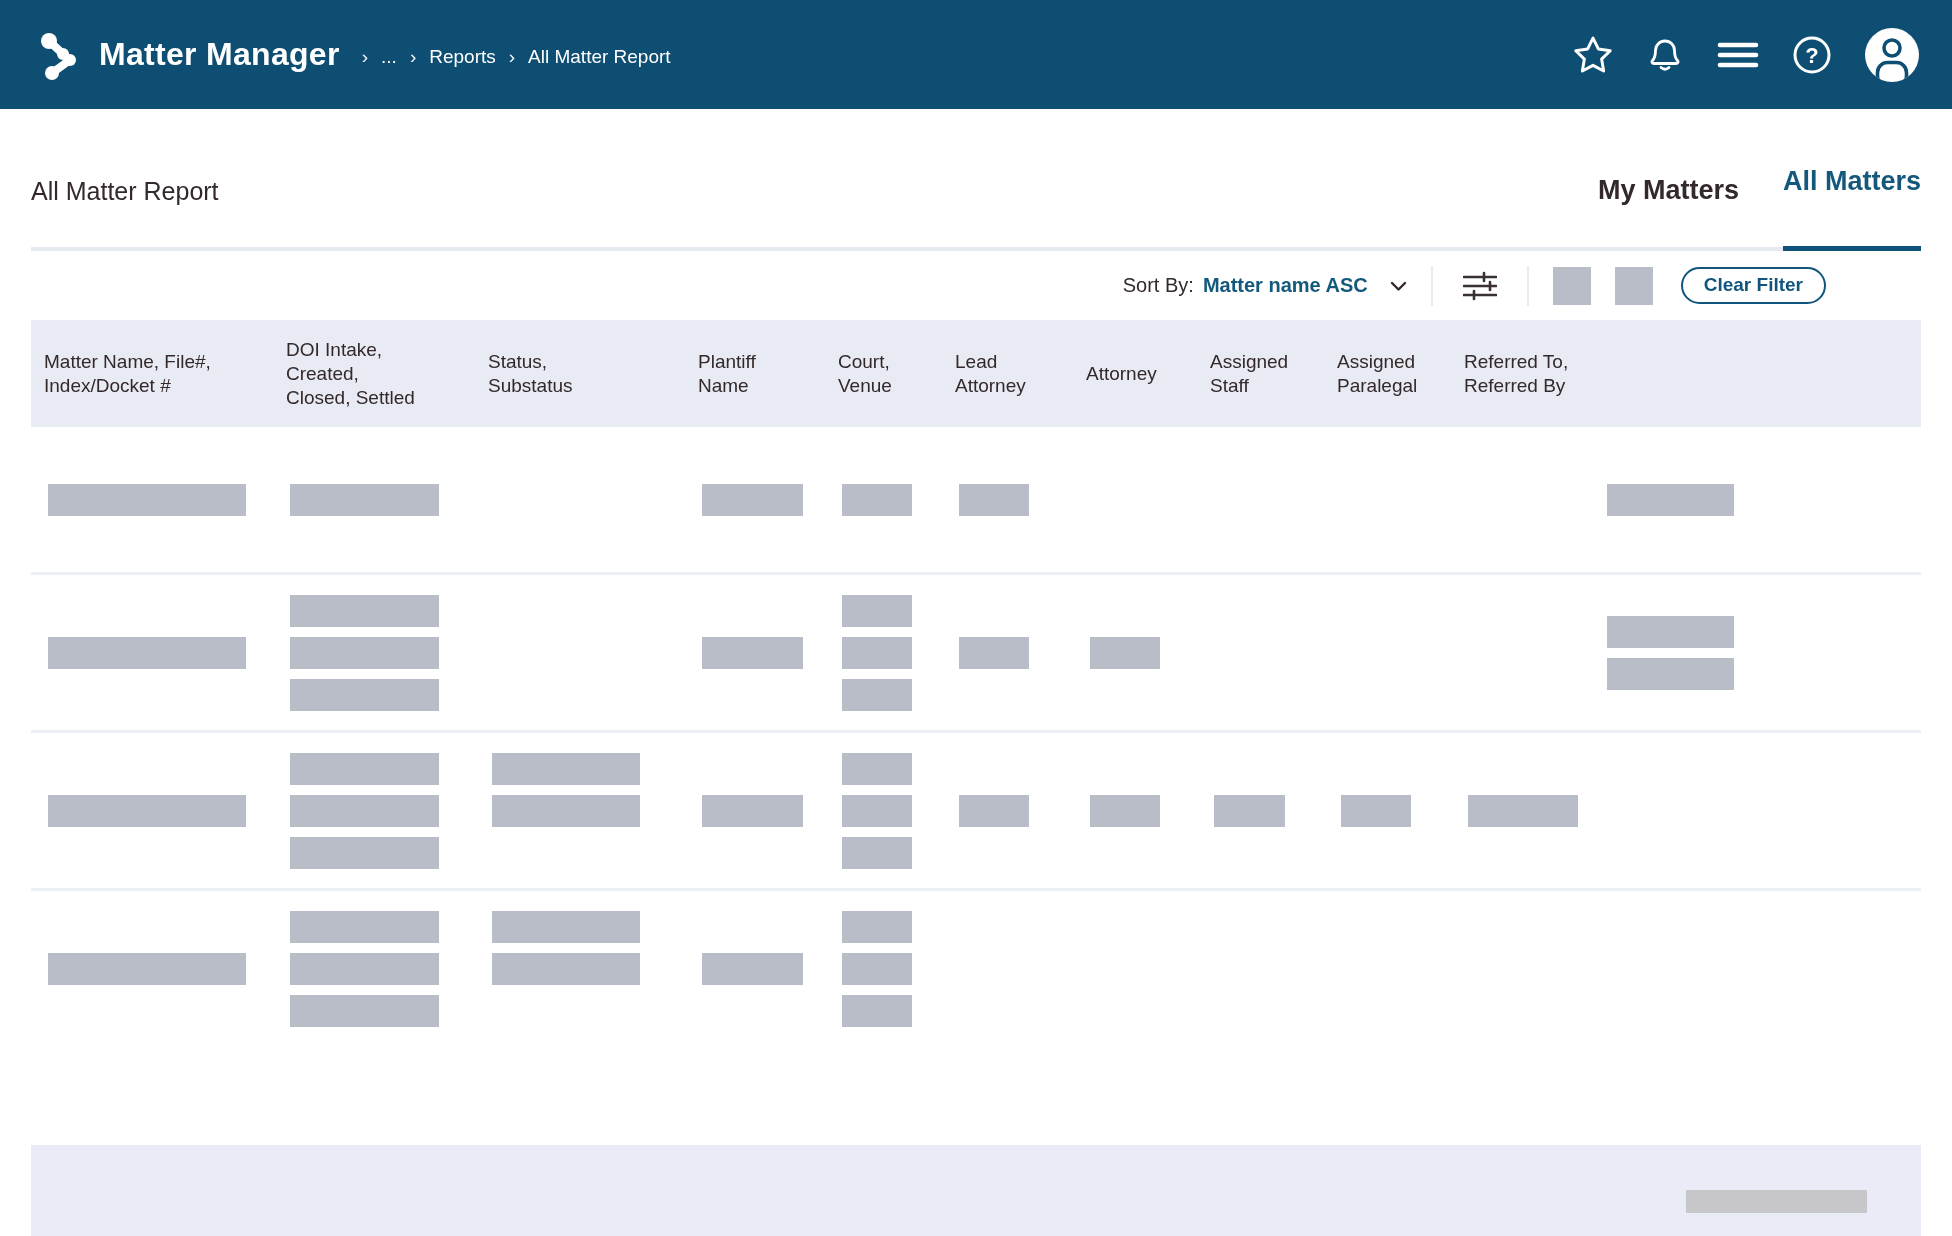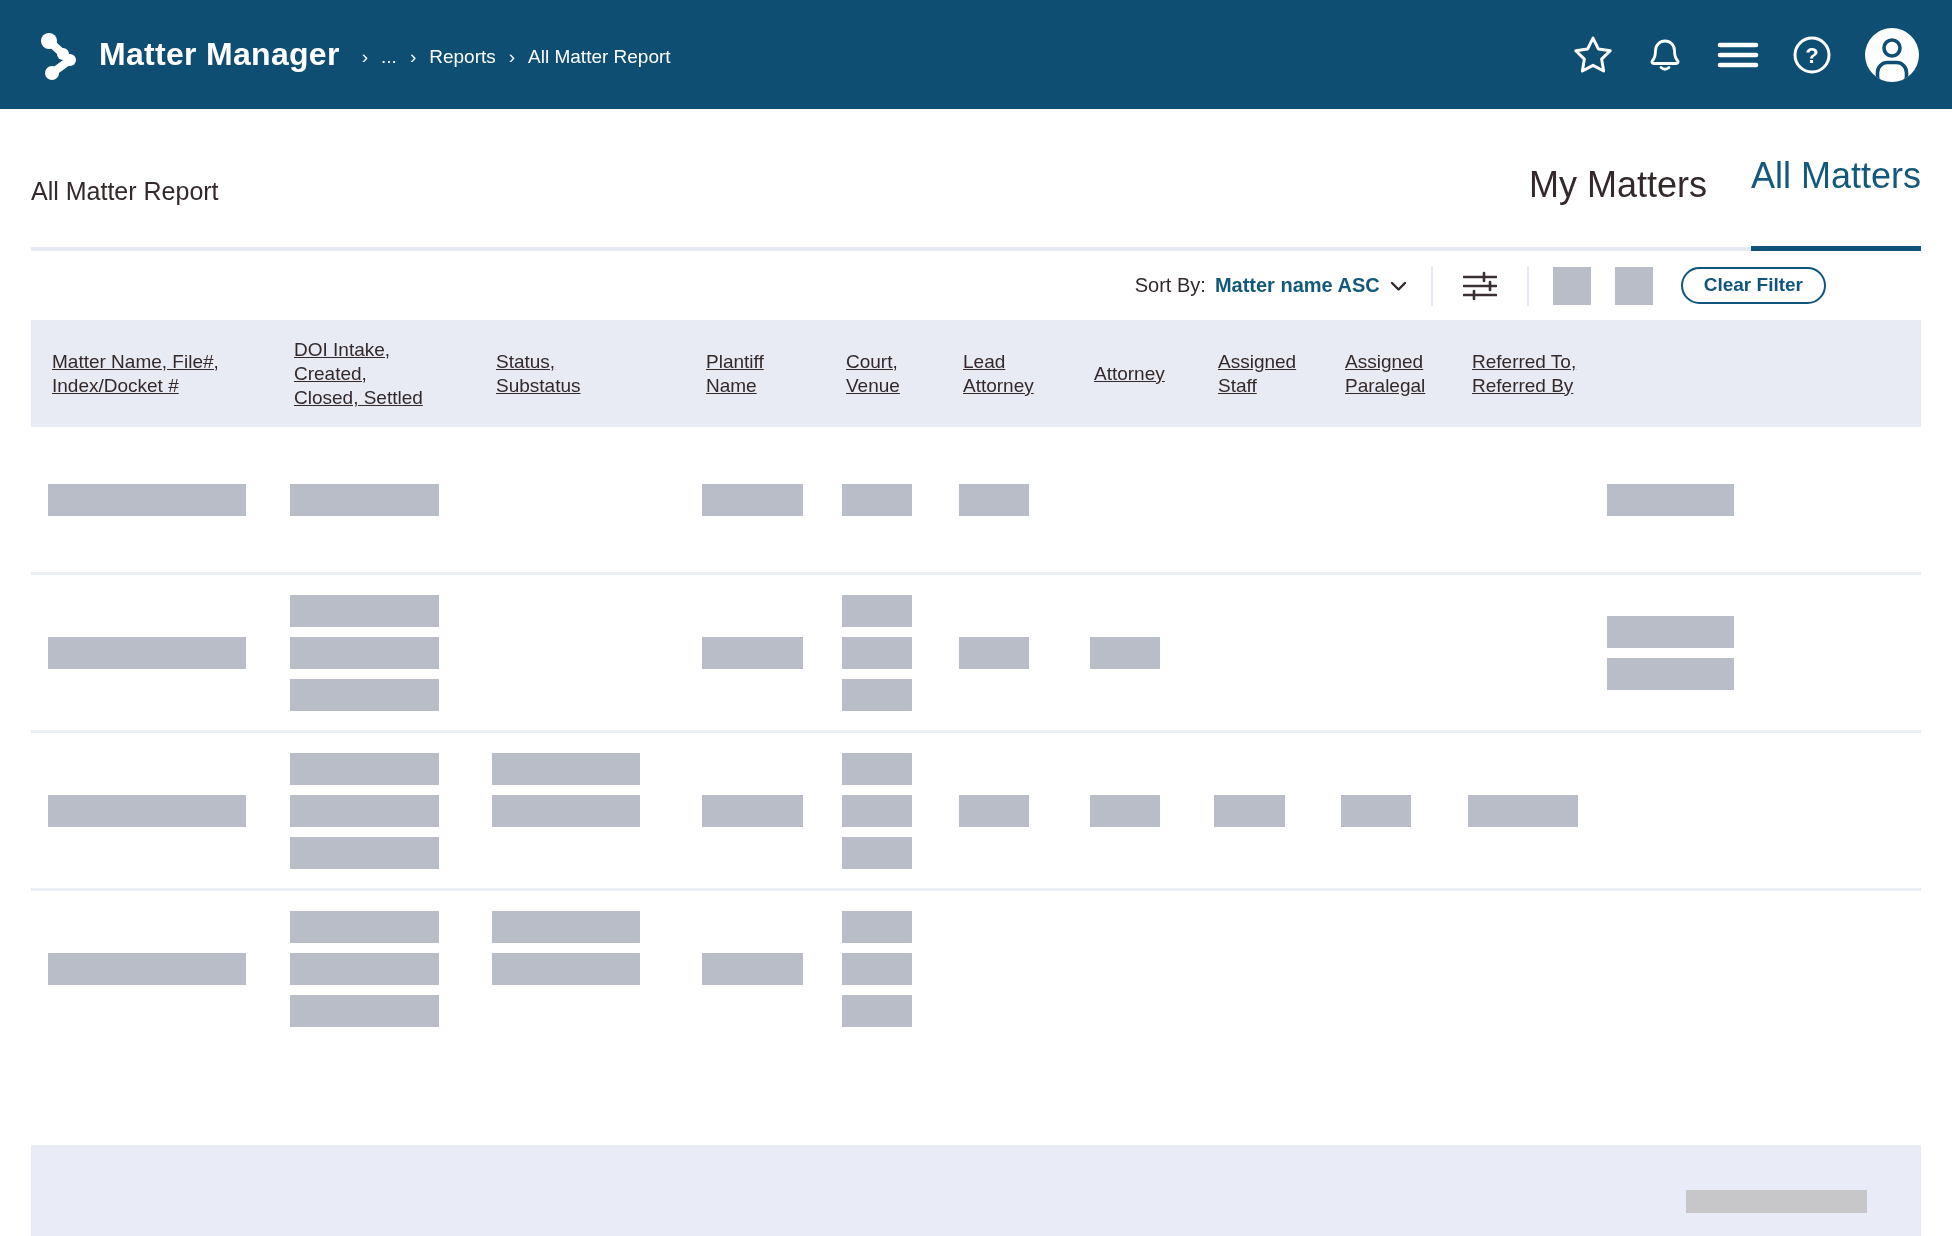--- a/index.html
+++ b/index.html
@@ -27,37 +27,37 @@
   .crumbs{display:flex;align-items:center;gap:13px;margin-left:22px;margin-top:5px;font-size:19px;color:#fff;}
   .crumb-sep{font-size:19px;opacity:.95;}
   .crumb{color:#fff;font-size:19px;}
   .topbar-icons{margin-left:auto;display:flex;align-items:center;gap:33px;}
   .icon-btn{display:flex;align-items:center;justify-content:center;}
 
   
   .title-row{margin:0 31px;height:142px;border-bottom:4px solid #e8eaf3;position:relative;}
   .page-title{position:absolute;left:0;bottom:24px;font-size:25px;font-weight:500;}
   .tabs{position:absolute;right:0;bottom:-4px;display:flex;gap:44px;}
-  .tab{font-size:36px;font-weight:400;color:var(--ink);padding-bottom:33px;border-bottom:4px solid transparent;}
+  .tab{font-size:27px;font-weight:700;color:var(--ink);padding-bottom:33px;border-bottom:4px solid transparent;}
   .tab.active{color:var(--accent);border-bottom:5px solid #0f537a;padding-bottom:49px;}
 
   
   .toolbar{margin:0 31px;height:69px;display:flex;align-items:center;justify-content:flex-end;gap:24px;padding-right:95px;}
   .sort{display:flex;align-items:center;gap:9px;font-size:20px;}
-  .sort-value{display:flex;align-items:flex-end;gap:10px;color:var(--accent);font-weight:600;}
+  .sort-value{display:flex;align-items:flex-end;gap:22px;color:var(--accent);font-weight:600;}
   .vdiv{width:2px;height:40px;background:#e8eaf3;}
   .sliders-btn{margin:0 6px;display:flex;align-items:center;}
   .square{width:38px;height:38px;background:var(--skeleton);}
   .clear-filter{margin-left:4px;border:2px solid #11557c;color:#11557c;background:#fff;
     font-size:19px;font-weight:600;border-radius:20px;padding:6px 21px;line-height:1.1;}
 
   
   .table{margin:0 31px;}
-  .thead{display:grid;grid-template-columns:var(--cols);padding-left:21px;min-height:107px;
-    align-items:center;background:var(--band);text-decoration:underline;}
+  .thead{display:grid;grid-template-columns:var(--cols);padding-left:13px;min-height:107px;
+    align-items:center;background:var(--band);}
   .th{font-size:19px;font-weight:500;line-height:24px;padding-right:10px;}
   .th span{display:block;}
   .tr{display:grid;grid-template-columns:var(--cols);padding-left:17px;height:158px;align-items:center;}
   .tr:first-child{height:145px;}
   .tr + .tr{border-top:3px solid var(--rowline);}
   .td{display:flex;align-items:center;height:100%;}
   .stack{height:116px;display:flex;flex-direction:column;gap:10px;}
   .stack.single{justify-content:center;}
   .stack.full{justify-content:space-between;}
   .stack.toptwo{justify-content:flex-start;}

